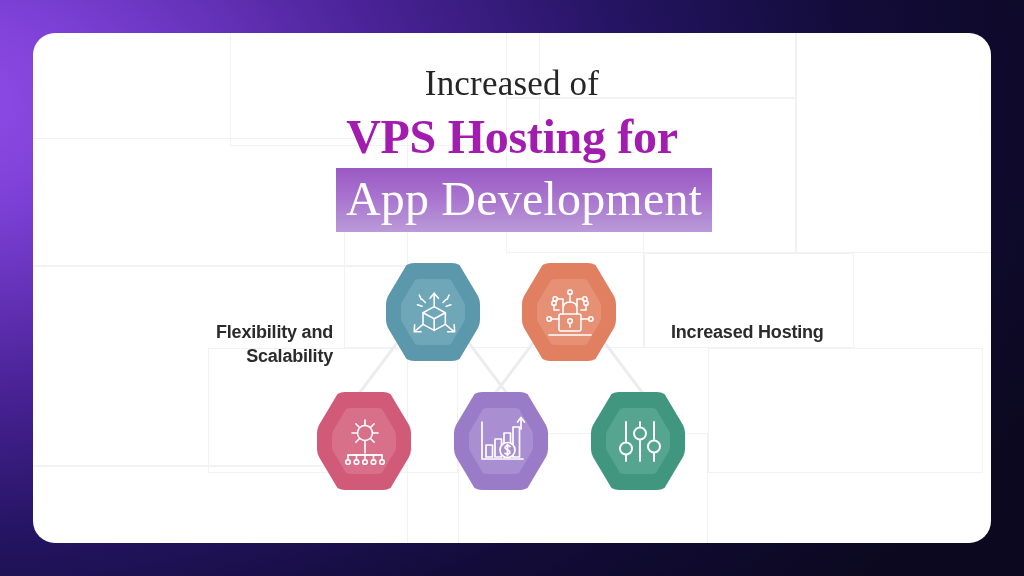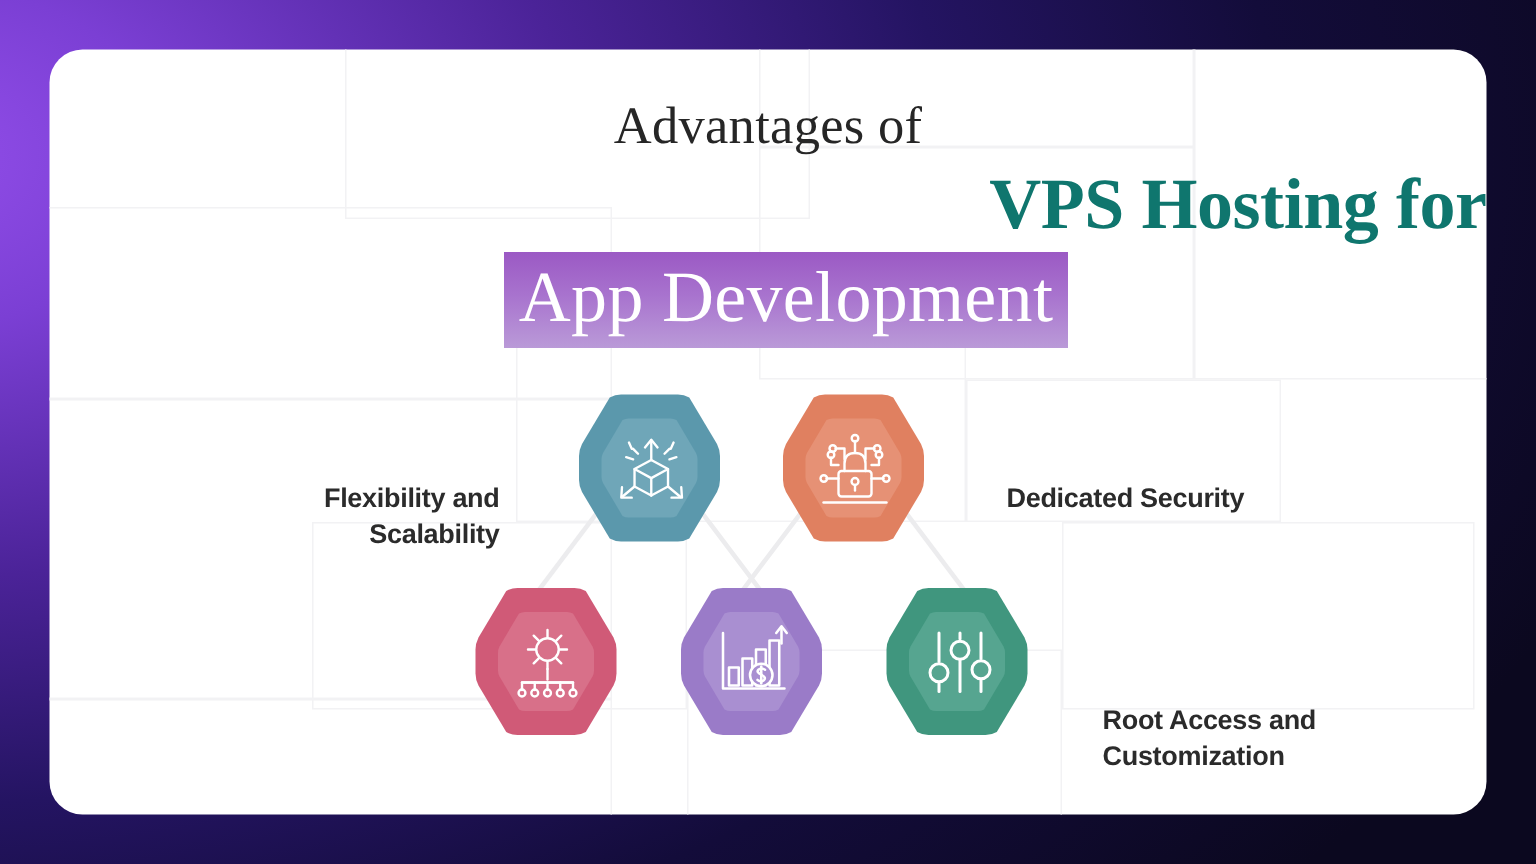--- a/index.html
+++ b/index.html
@@ -27,22 +27,22 @@
   
   #title-block{ position:absolute; left:0; top:0; width:100%; text-align:center; }
   #title-line1{
     font-family:"Liberation Serif", serif;
     font-size:35px; color:#262626; font-weight:400;
     letter-spacing:.2px; line-height:1;
     margin-top:33px;
   }
   #title-line2{
     font-family:"Liberation Serif", serif;
-    font-size:48px; font-weight:700; color:#0f766e;
-    line-height:1.12; letter-spacing:-.3px; margin-top:9px;text-align:right;
+    font-size:48px; font-weight:700; color:#a21caf;
+    line-height:1.12; letter-spacing:-.3px; margin-top:9px;
   }
   #title-highlight-wrap{ margin-top:4px; display:flex; justify-content:center;padding-left:24px; }
   #title-line3{
     font-family:"Liberation Serif", serif;
     font-size:48px; font-weight:400; color:#ffffff;
     line-height:1.22;
     background:linear-gradient(180deg,#9B59C4 0%, #A873CE 45%, #BA9AD8 100%);
     padding:2px 10px 4px 10px;
     letter-spacing:.2px;
     white-space:nowrap;
@@ -87,21 +87,21 @@
     <div class="grid-rect" style="left:175px;  top:315px; width:250px; height:125px;"></div>
     <div class="grid-rect" style="left:675px;  top:315px; width:275px; height:125px;"></div>
     <div class="grid-rect" style="left:425px;  top:400px; width:250px; height:120px;"></div>
     <div class="grid-rect" style="left:-10px;  top:433px; width:385px; height:90px;"></div>
     <div class="grid-rect" style="left:763px;  top:-10px; width:200px; height:230px;"></div>
   </div>
 
   <div id="content">
 
     <div id="title-block">
-      <div id="title-line1">Advantages of</div>
+      <div id="title-line1">Increased of</div>
       <div id="title-line2">VPS Hosting for</div>
       <div id="title-highlight-wrap">
         <div id="title-line3">App Development</div>
       </div>
     </div>
 
     <div id="diagram">
 
       <div class="connector" style="left:366px; top:306px; width:70px; transform:rotate(127deg);"></div>
       <div class="connector" style="left:434px; top:306px; width:70px; transform:rotate(53deg);"></div>
@@ -213,21 +213,19 @@
             <path d="M39 36 L39 44"></path>
           </g>
         </svg>
       </div>
 
     </div>
 
     <div class="label right" style="left:110px; top:245px; width:190px;">Flexibility and
 Scalability</div>
 
-    <div class="label left" style="left:638px; top:245px; width:260px;">Dedicated Security</div>
-
-
-
-    <div class="label left" style="left:702px; top:393px; width:230px;">Root Access and
-Customization</div>
+    <div class="label left" style="left:638px; top:245px; width:260px;">Increased Hosting</div>
+
+
+
 
   </div>
 </div>
 
 </body></html>

